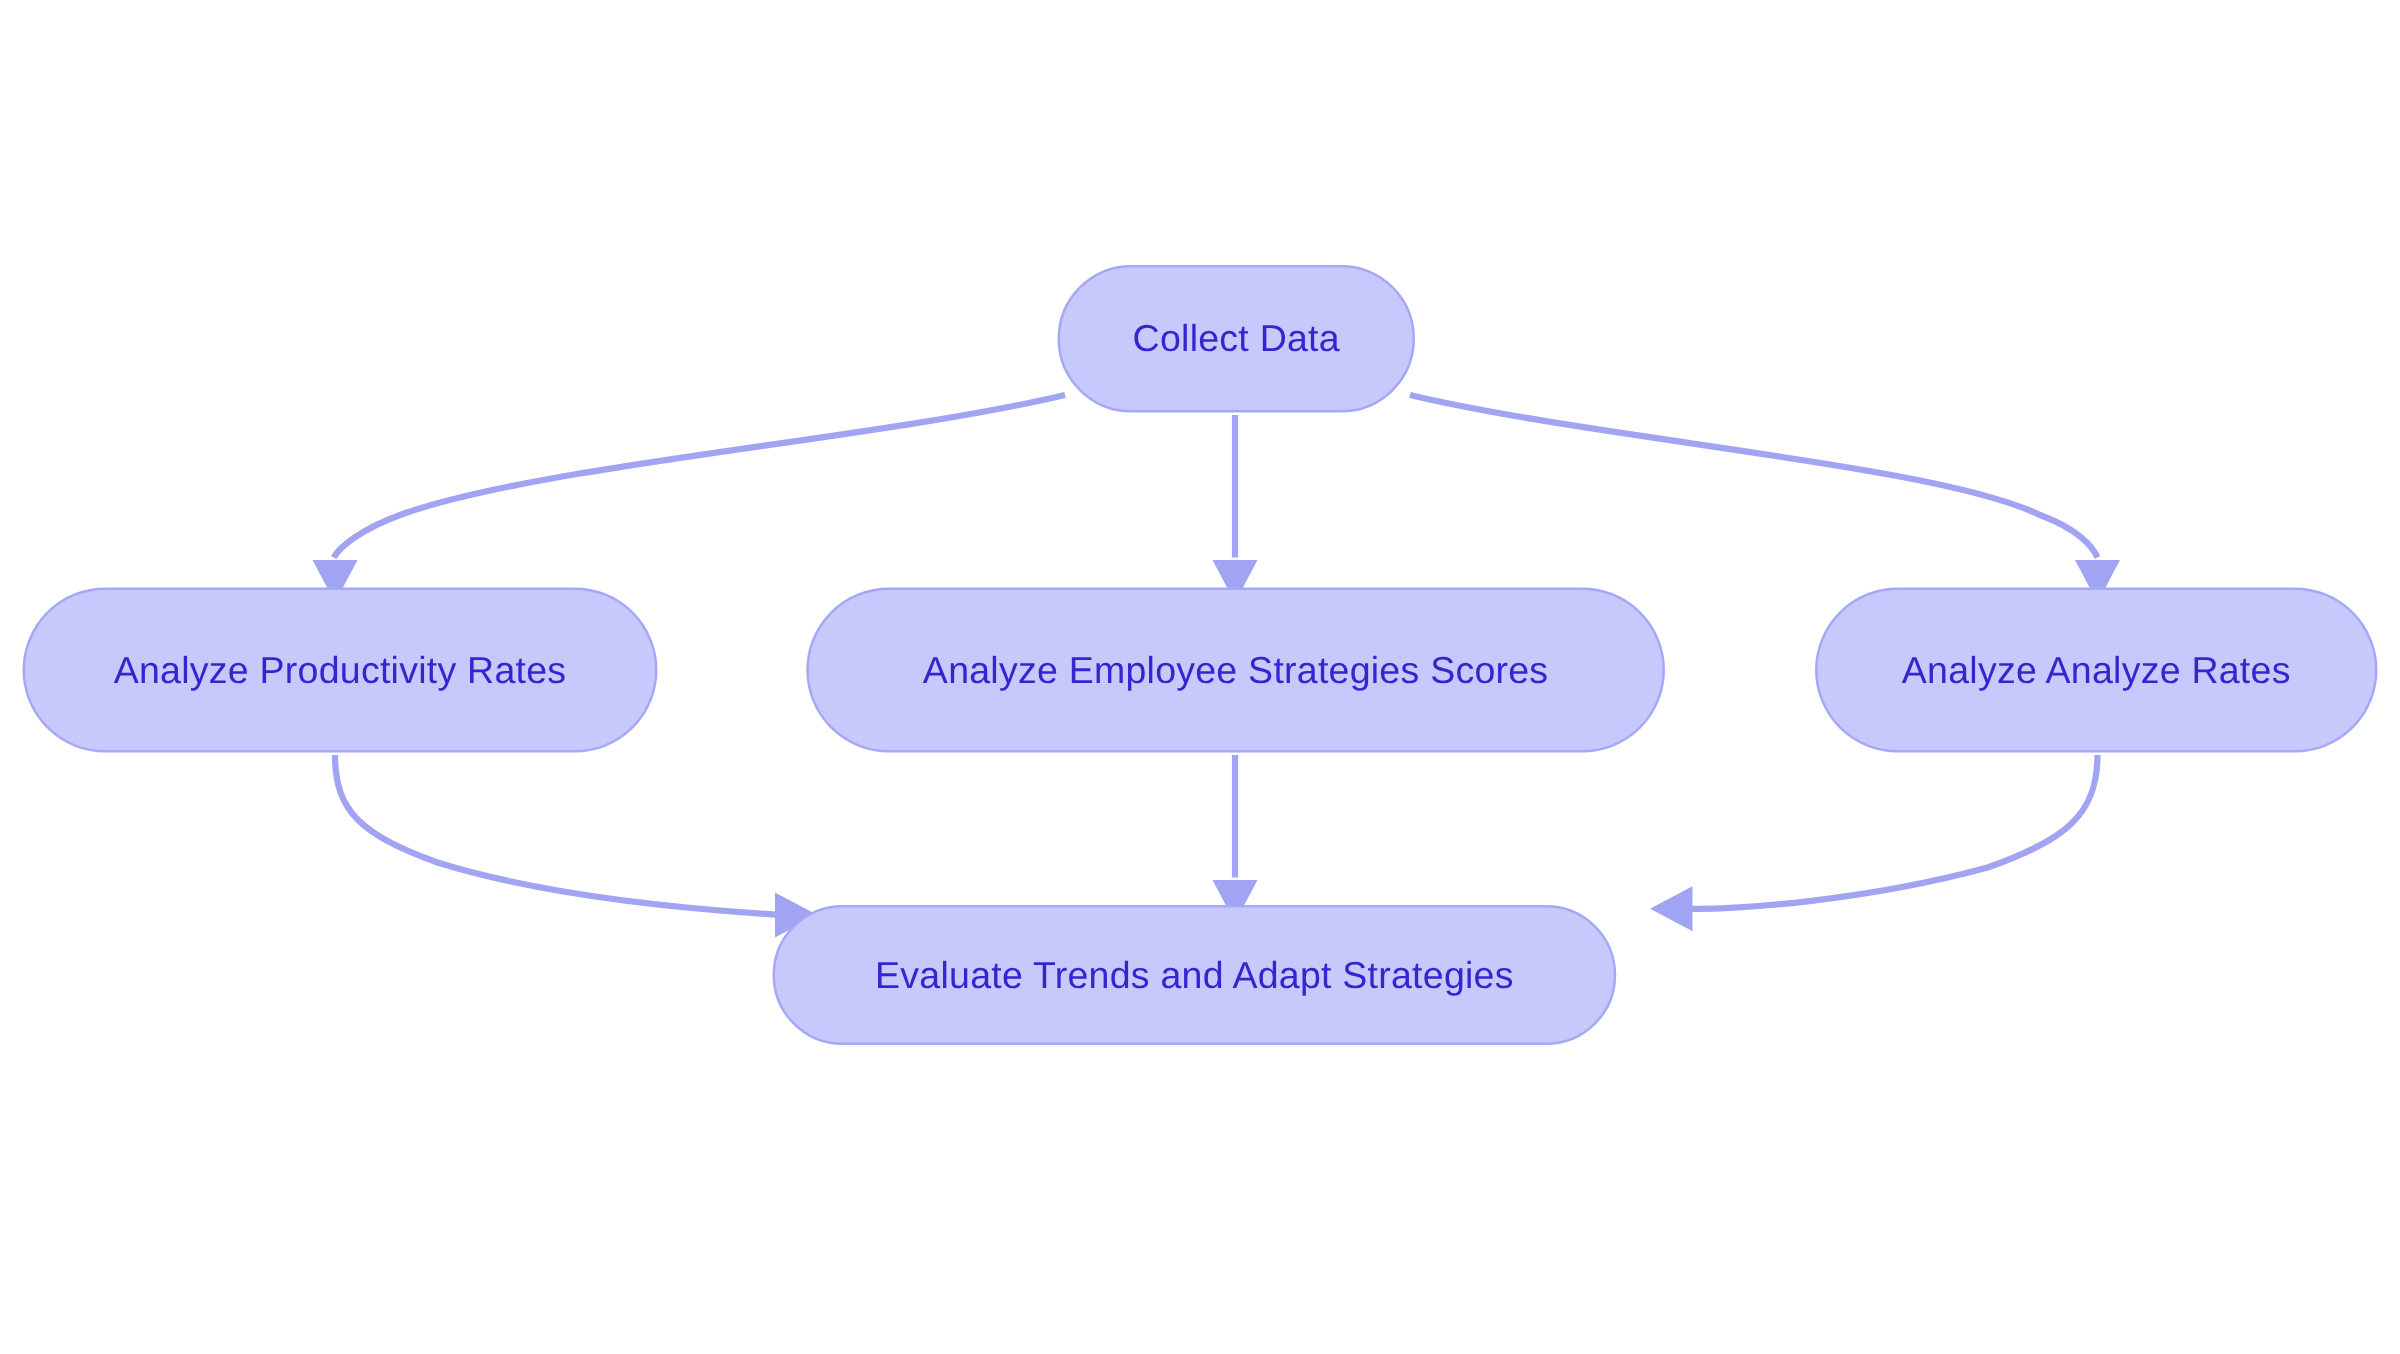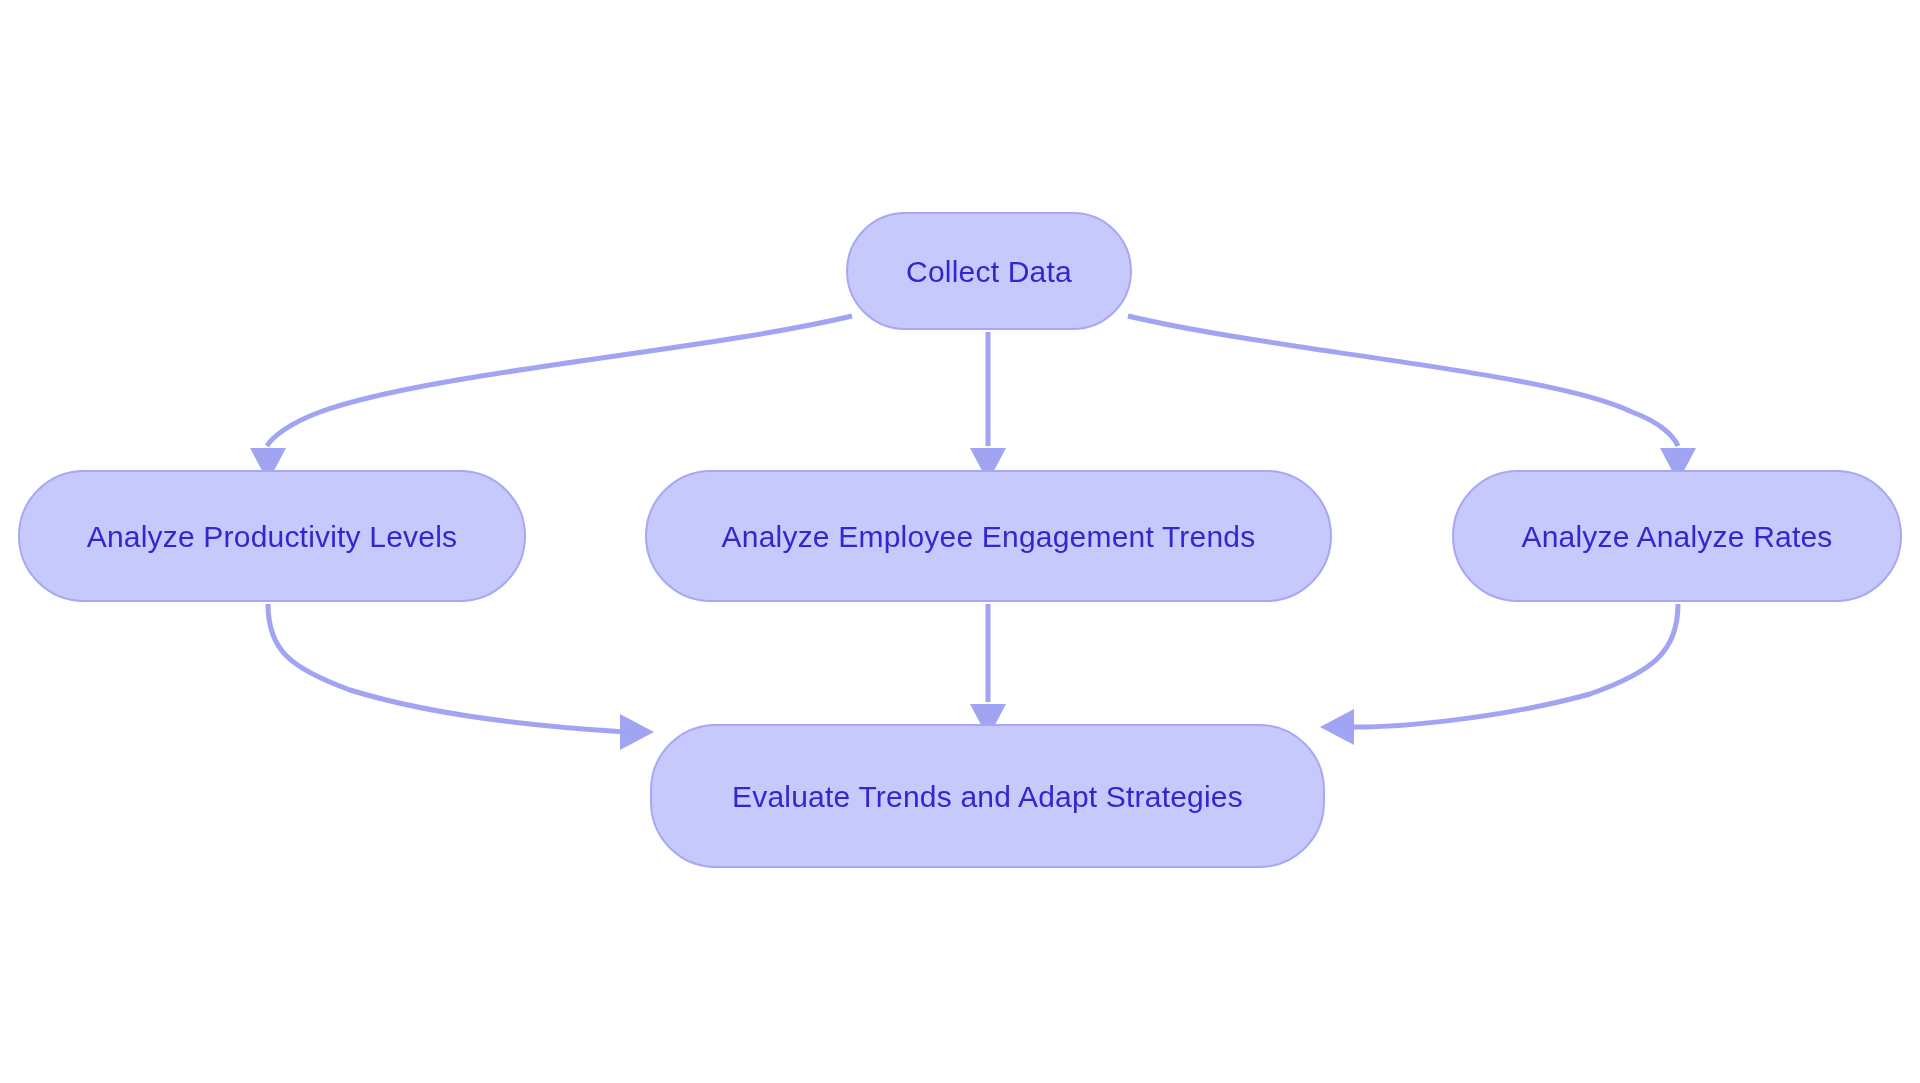--- a/index.html
+++ b/index.html
@@ -73,28 +73,28 @@
       <polygon points="970,704 1006,704 988,738"></polygon>
       <polygon points="1354,709 1354,745, 1320,727"></polygon>
     </g>
   </svg>
 
   <div class="node" id="node-collect-data" style="left:846px; top:212px; width:286px; height:118px;">
     <span class="node-label">Collect Data</span>
   </div>
 
   <div class="node" id="node-analyze-productivity-levels" style="left:18px; top:470px; width:508px; height:132px;">
-    <span class="node-label">Analyze Productivity Levels</span>
+    <span class="node-label">Analyze Productivity Rates</span>
   </div>
 
   <div class="node" id="node-analyze-employee-engagement-scores" style="left:645px; top:470px; width:687px; height:132px;">
-    <span class="node-label">Analyze Employee Engagement Trends</span>
+    <span class="node-label">Analyze Employee Strategies Scores</span>
   </div>
 
   <div class="node" id="node-analyze-turnover-rates" style="left:1452px; top:470px; width:450px; height:132px;">
     <span class="node-label">Analyze Analyze Rates</span>
   </div>
 
-  <div class="node" id="node-evaluate-trends-and-adapt-strategies" style="left:650px; top:724px; width:675px; height:144px;">
+  <div class="node" id="node-evaluate-trends-and-adapt-strategies" style="left:618px; top:724px; width:675px; height:112px;">
     <span class="node-label">Evaluate Trends and Adapt Strategies</span>
   </div>
 
 </div>
 
 </body></html>

